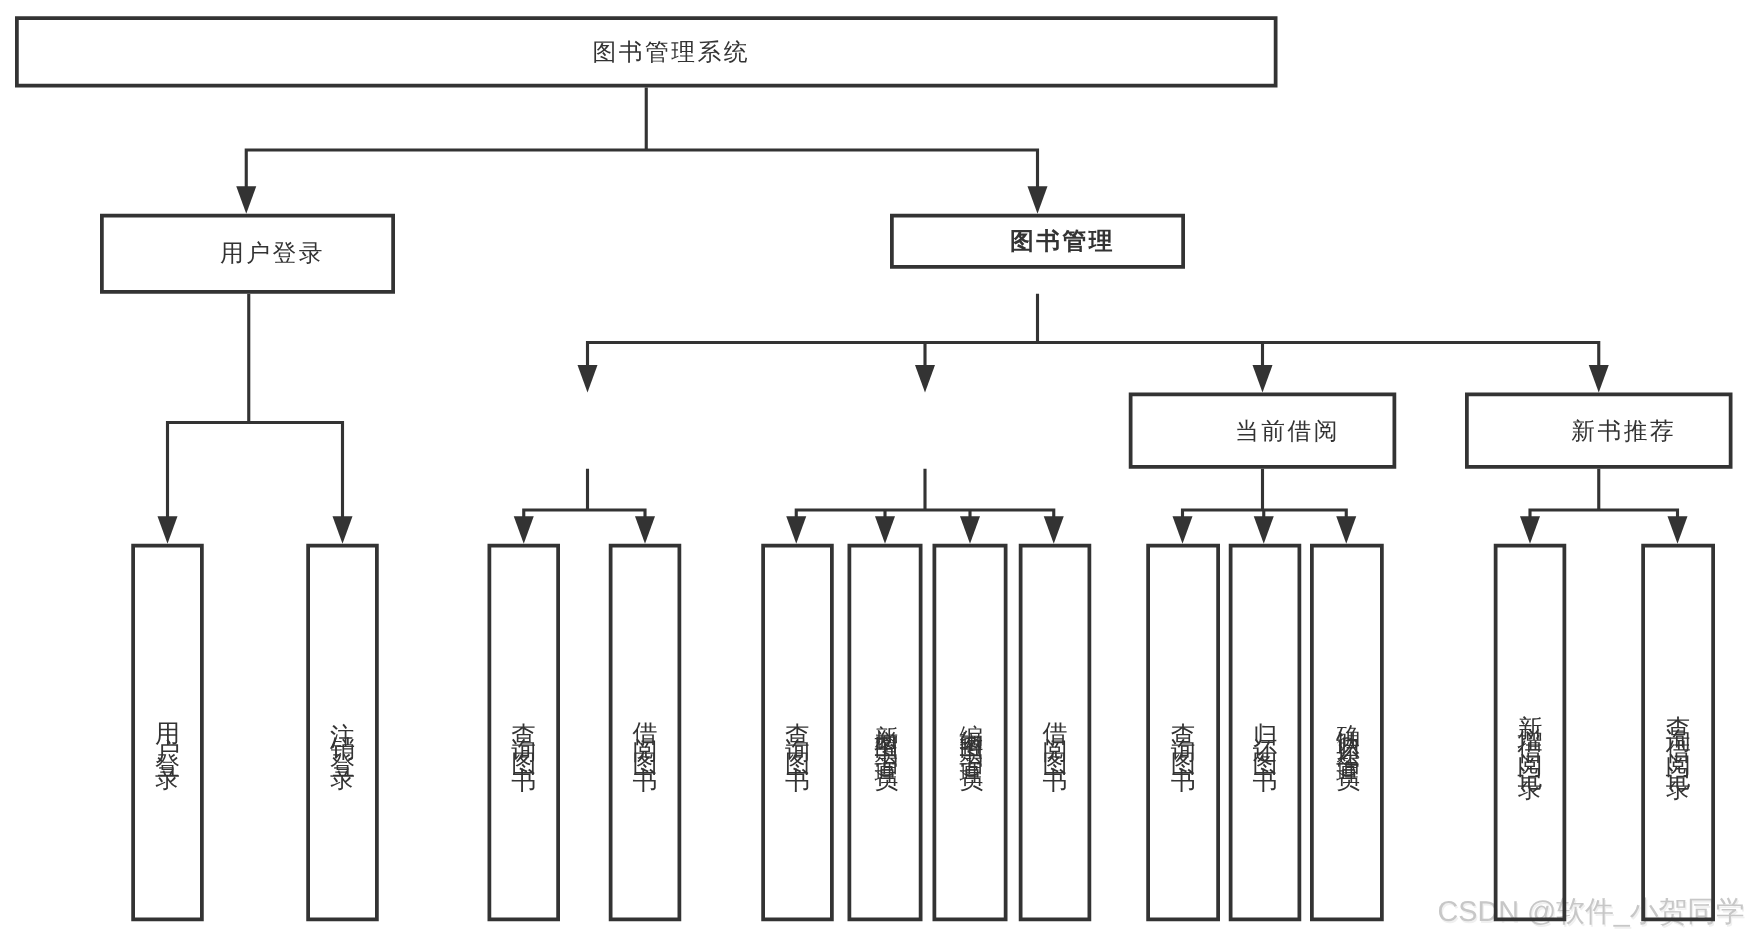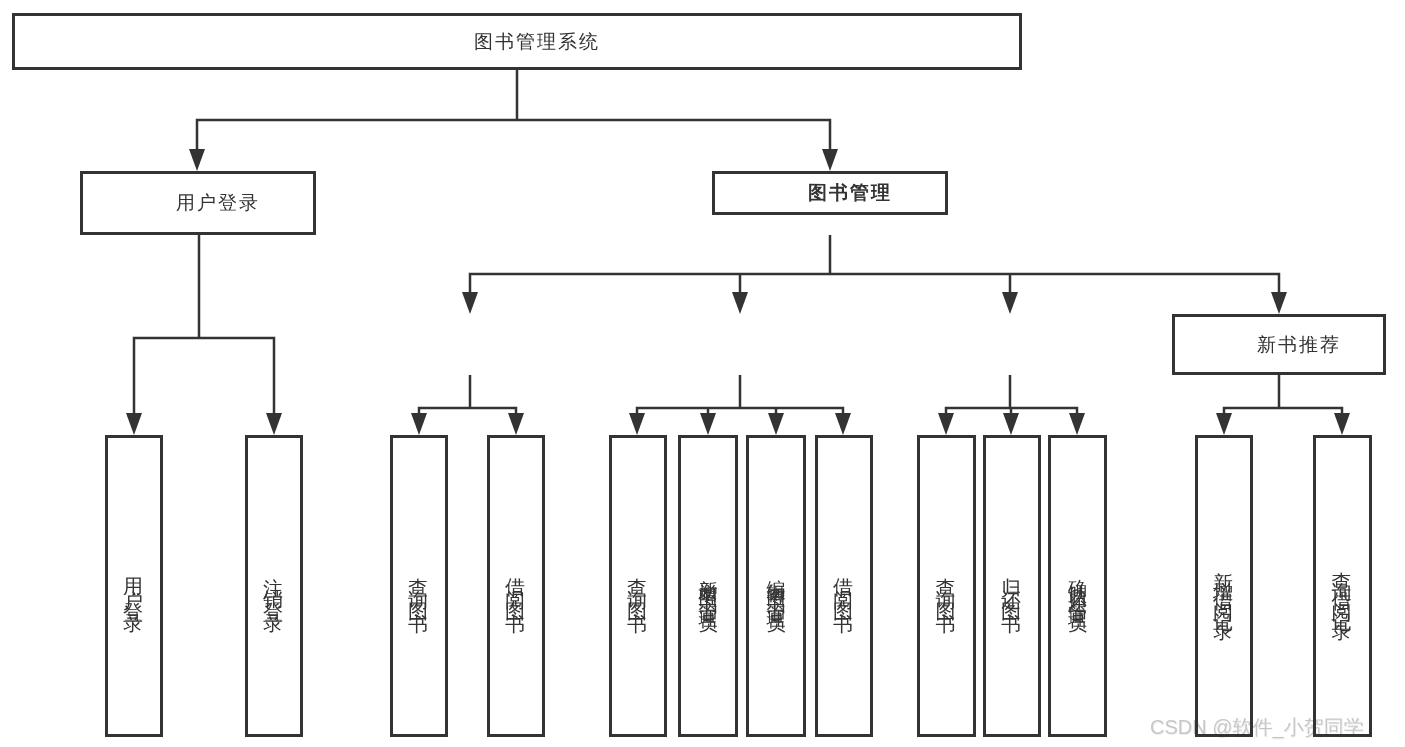--- a/index.html
+++ b/index.html
@@ -64,21 +64,21 @@
   #leaf-cb-return   { left: 983px; }
   #leaf-cb-confirm  { left: 1048px; width: 59px; }
   #leaf-br-add      { left: 1195px; }
   #leaf-br-query    { left: 1313px; width: 59px; }
   #watermark {
     position: absolute;
     left: 1150px;
     top: 714px;
     width: 250px;
     z-index: 2;
-    font-size: 20px;
+    font-size: 23px;
     color: #c7c7c7;
     text-shadow: 1px 1px 0 #f0f0f0;
     white-space: nowrap;
   }
 </style>
 </head>
 <body>
 
 <div id="canvas">
 
@@ -140,20 +140,23 @@
     <span>图书管理系统</span>
   </div>
 
   <div class="node h-box" id="node-user-login">
     <span>用户登录</span>
   </div>
   <div class="node h-box" id="node-book-mgmt">
     <span>图书管理</span>
   </div>
 
+  <div class="node h-box" id="node-cur-borrow">
+    <span>当前借阅</span>
+  </div>
   <div class="node h-box" id="node-borrow-rec">
     <span>新书推荐</span>
   </div>
 
   <div class="node leaf" id="leaf-login">
     <span>用户登录</span>
   </div>
   <div class="node leaf" id="leaf-logout">
     <span>注销登录</span>
   </div>

